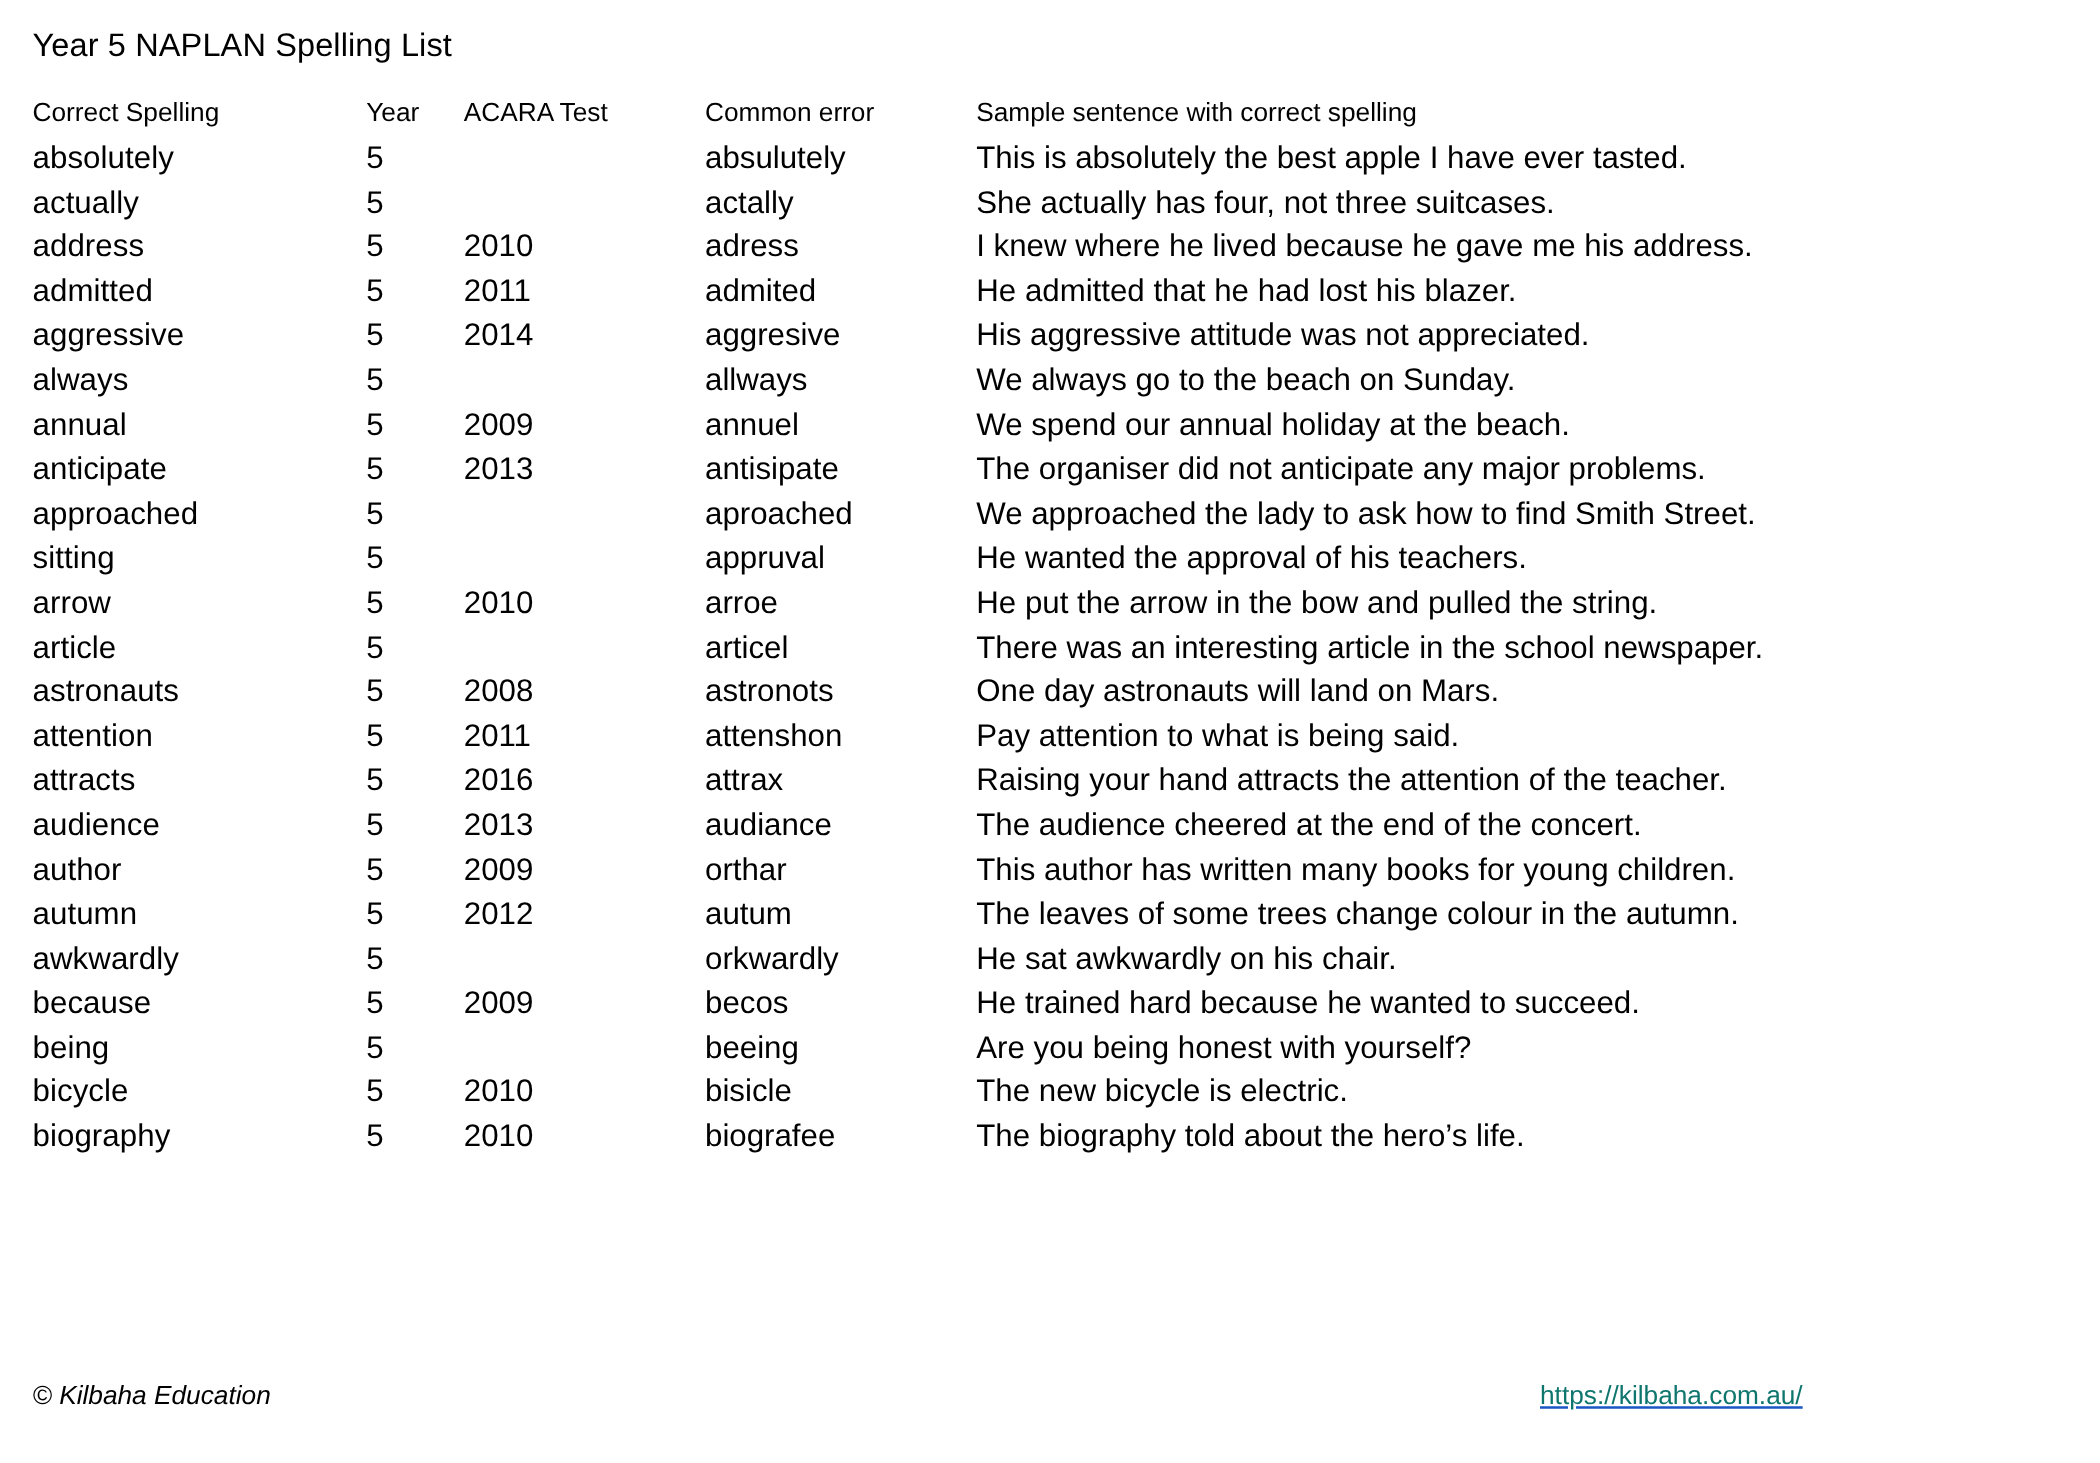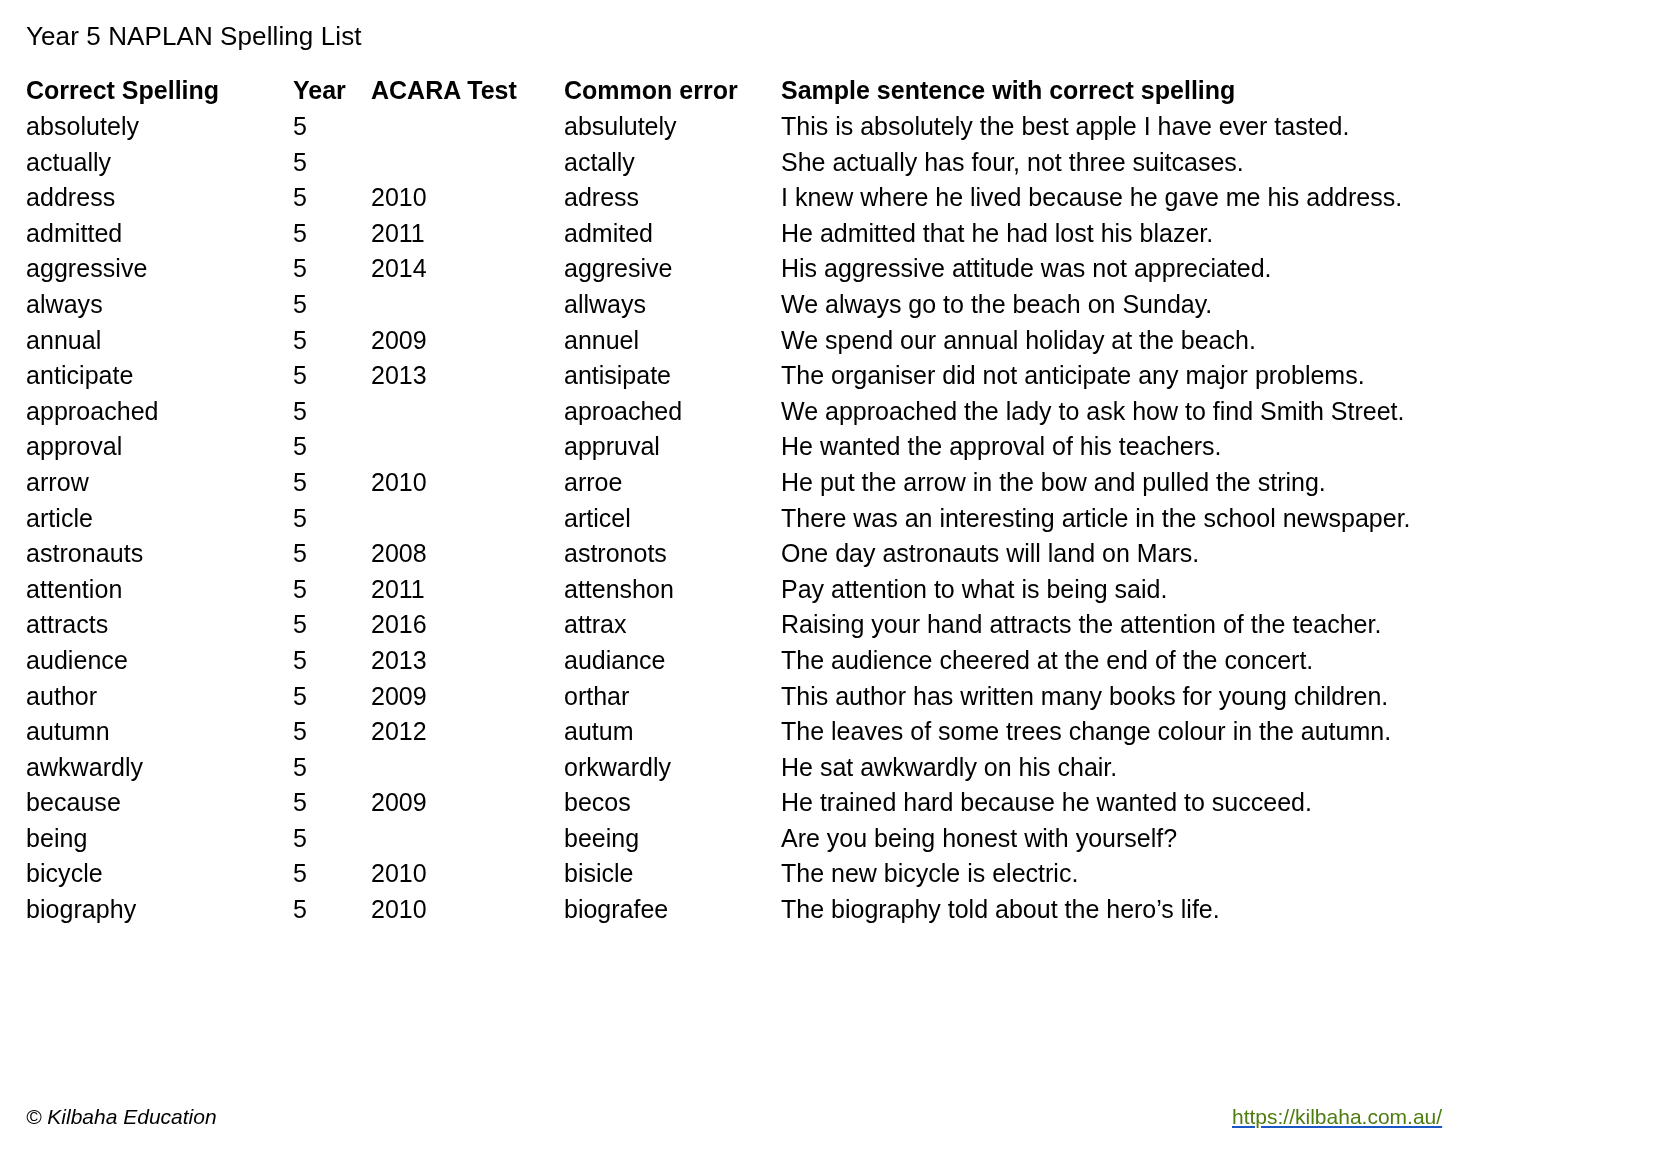--- a/index.html
+++ b/index.html
@@ -46,22 +46,22 @@
     margin: 0;
     text-align: left;
     vertical-align: baseline;
     font-size: 25px;
     line-height: 35.6px;
     font-weight: 400;
     white-space: nowrap;
     overflow: visible;
   }
   table.spelling-table th {
-    font-weight: 700;
-    font-size: 25px;
+    font-weight: 400;
+    font-size: 21px;
     line-height: 37px;
   }
   col.c-word     { width: 267px; }
   col.c-year     { width: 78px; }
   col.c-acara    { width: 193px; }
   col.c-error    { width: 217px; }
   col.c-sentence { width: 845px; }
 
   td.col-word    { letter-spacing: 0.05px; }
   td.col-year    { }
@@ -184,21 +184,21 @@
           <td class="col-sentence">The organiser did not anticipate any major problems.</td>
         </tr>
         <tr>
           <td class="col-word">approached</td>
           <td class="col-year">5</td>
           <td class="col-acara"></td>
           <td class="col-error">aproached</td>
           <td class="col-sentence">We approached the lady to ask how to find Smith Street.</td>
         </tr>
         <tr>
-          <td class="col-word">approval</td>
+          <td class="col-word">sitting</td>
           <td class="col-year">5</td>
           <td class="col-acara"></td>
           <td class="col-error">appruval</td>
           <td class="col-sentence">He wanted the approval of his teachers.</td>
         </tr>
         <tr>
           <td class="col-word">arrow</td>
           <td class="col-year">5</td>
           <td class="col-acara">2010</td>
           <td class="col-error">arroe</td>
@@ -287,17 +287,17 @@
           <td class="col-acara">2010</td>
           <td class="col-error">biografee</td>
           <td class="col-sentence">The biography told about the hero’s life.</td>
         </tr>
       </tbody>
   </table>
 
   <div class="footer">
     <div class="footer-left">© Kilbaha Education</div>
     <div class="footer-right">
-      <span class="footer-link" style="color: #4d7c0f; text-decoration-color: rgb(26, 86, 196);">https://kilbaha.com.au/</span>
+      <span class="footer-link" style="color: #0f766e; text-decoration-color: rgb(26, 86, 196);">https://kilbaha.com.au/</span>
     </div>
   </div>
 
 </div>
 
 </body></html>

